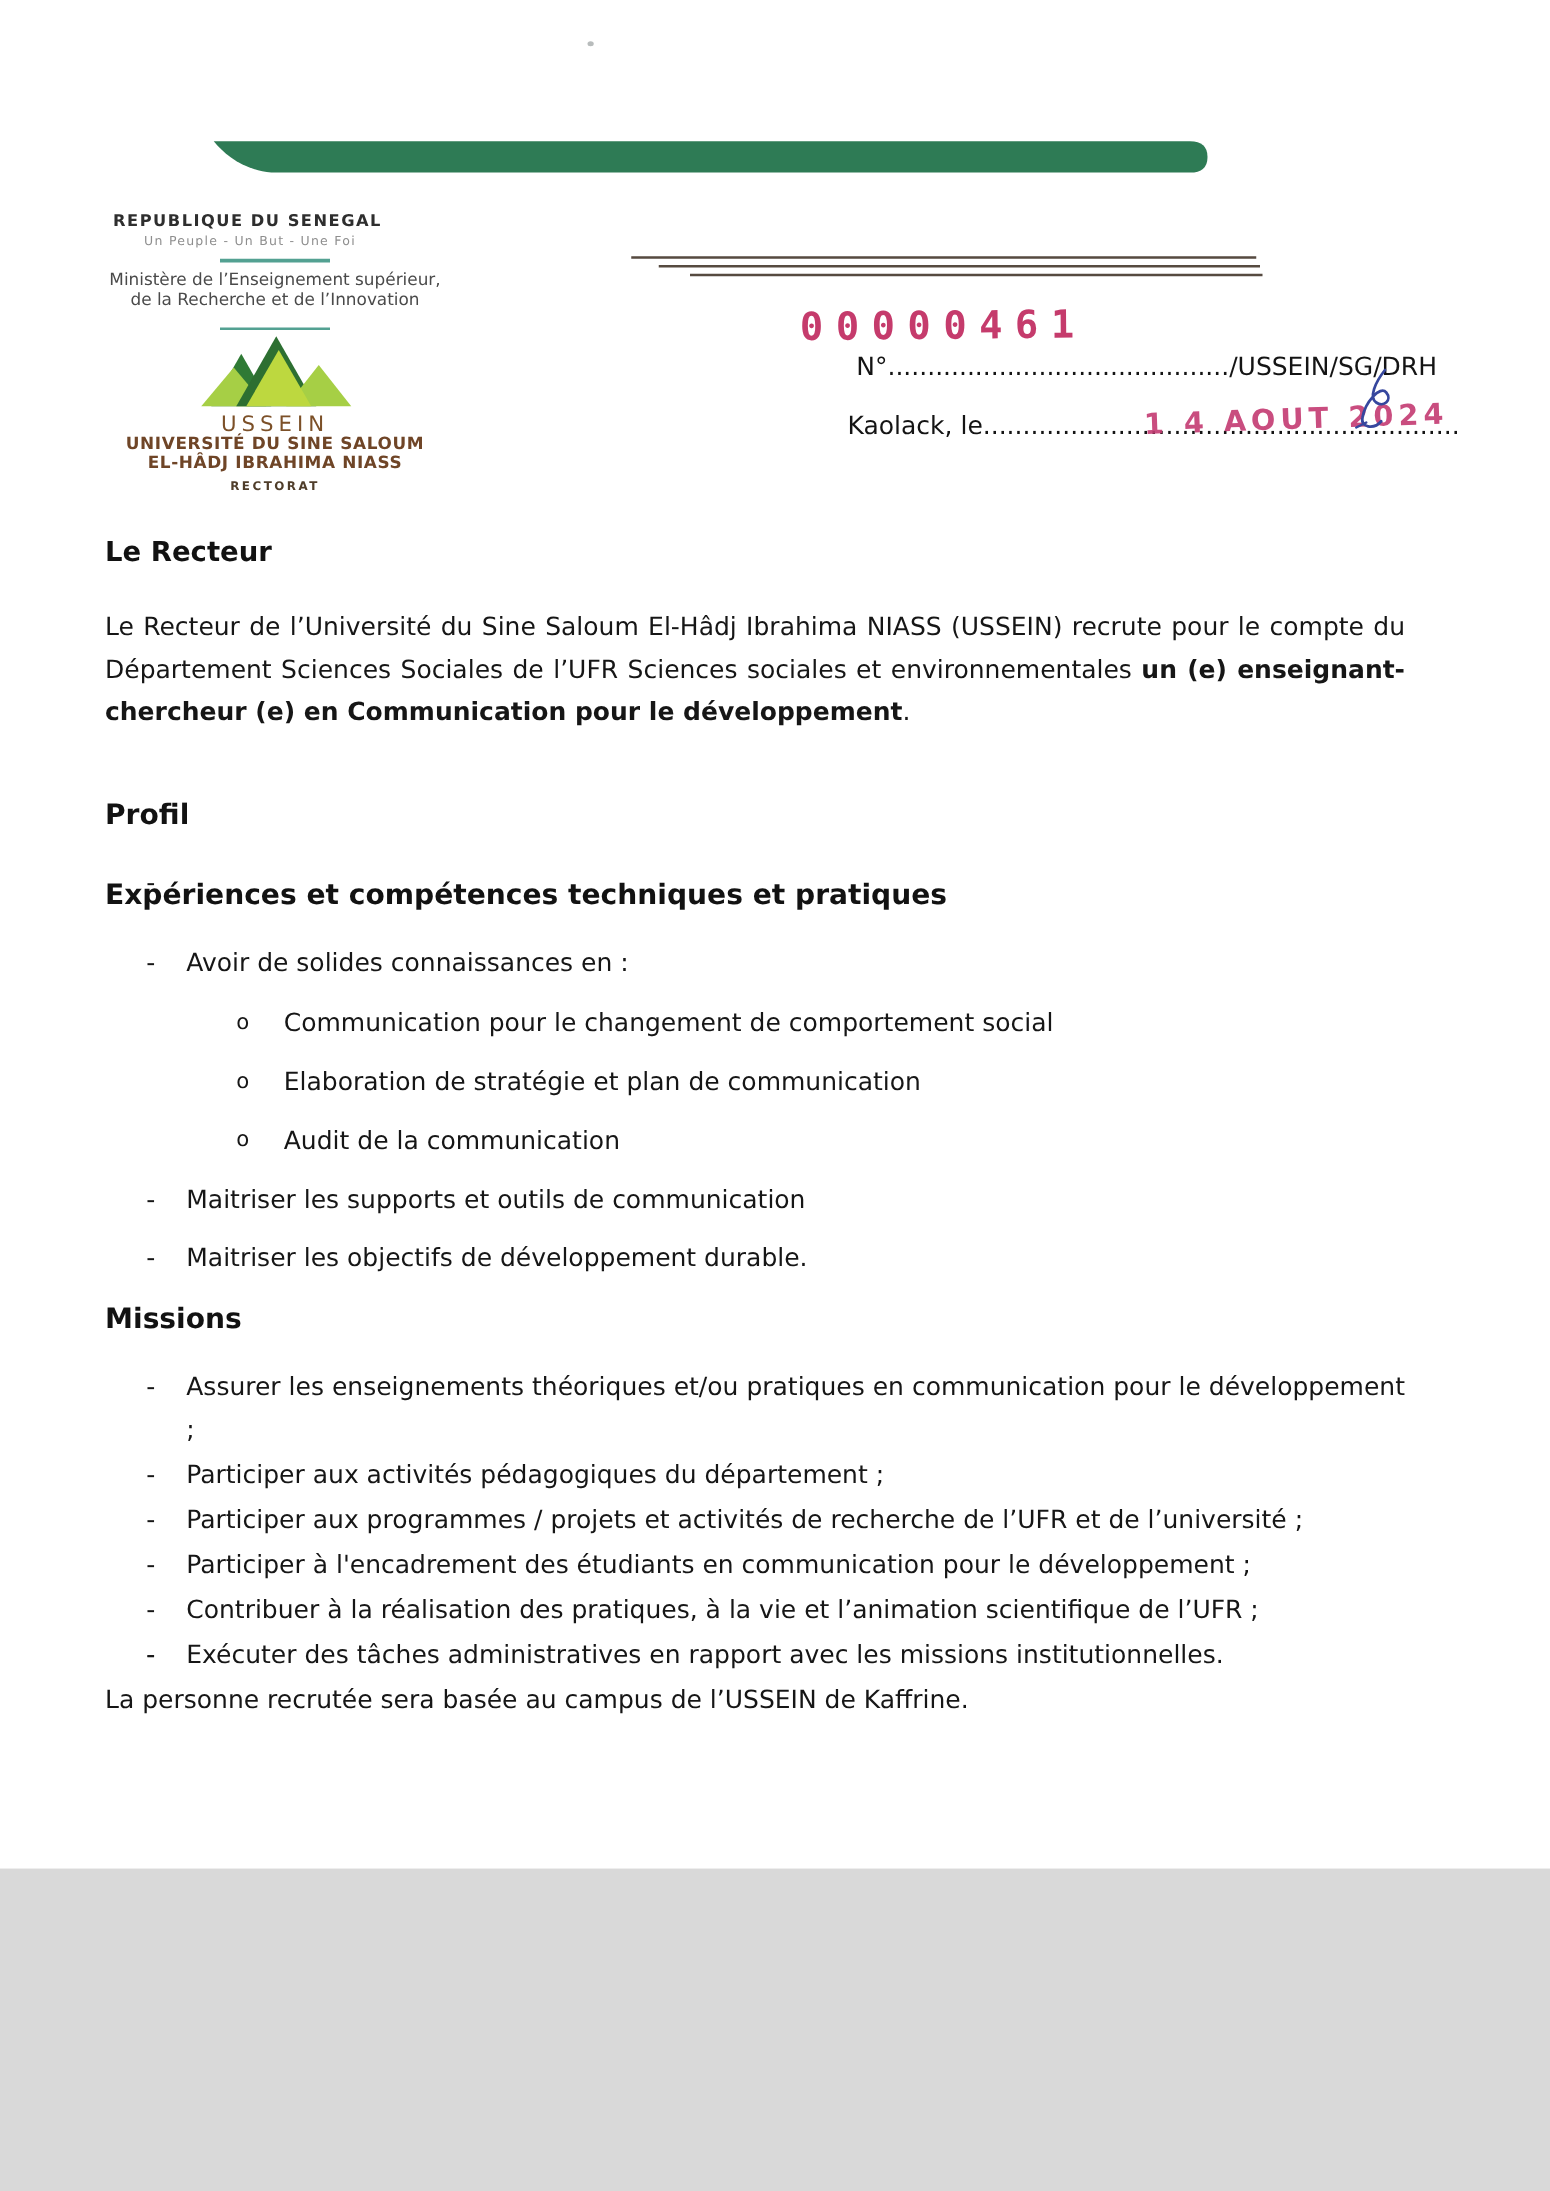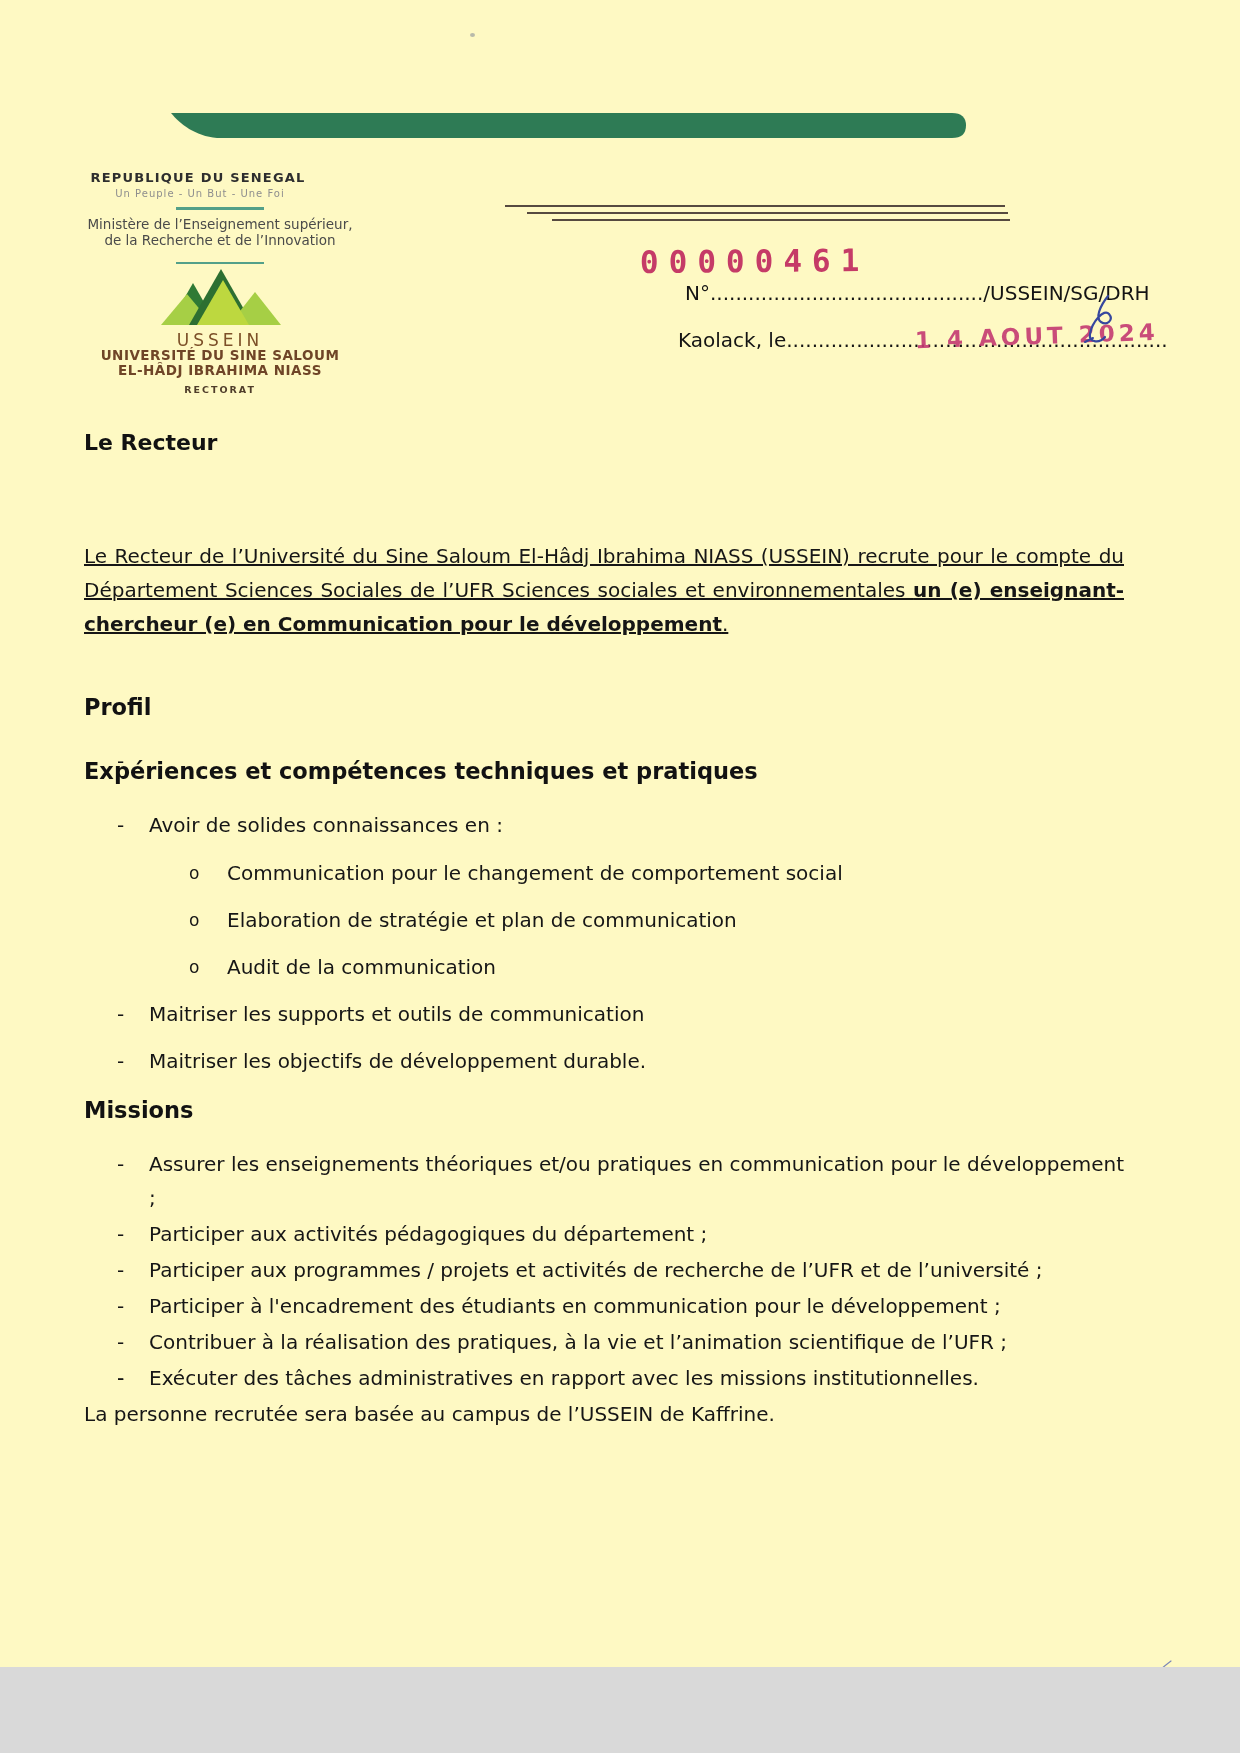--- a/index.html
+++ b/index.html
@@ -1,16 +1,16 @@
 <!DOCTYPE html>
 <html><head>
 <meta charset="utf-8">
 <style>
   html,body{margin:0;padding:0;background:#d9d9d9;}
-  .page{position:relative;width:1240px;height:1667px;margin:0 auto;background:#fef9c3;
+  .page{position:relative;width:1240px;height:1495px;margin:0 auto;background:#ffffff;
         font-family:"DejaVu Sans","Liberation Sans",sans-serif;color:#161616;overflow:hidden;}
 
   
   .top-dot{position:absolute;left:470px;top:33px;width:5px;height:4px;border-radius:50%;
            background:#9aa0a0;opacity:.7;}
 
   
   .banner{position:absolute;left:155px;top:112px;}
 
   
@@ -38,21 +38,21 @@
   .date-stamp{position:absolute;left:915px;top:323px;font-weight:bold;font-size:23px;letter-spacing:4px;
               color:#c43a72;opacity:.9;transform:rotate(-2deg);white-space:nowrap;}
   .paraph-top{position:absolute;left:1078px;top:293px;}
   .paraph-bottom{position:absolute;left:1085px;top:1652px;}
 
   
   .doc{position:absolute;left:84px;top:430px;width:1040px;font-size:20px;line-height:34px;}
   .recteur{font-size:22px;font-weight:bold;line-height:26px;color:#121212;}
   .title{margin:32px auto 0;width:940px;text-align:center;font-weight:bold;font-size:23px;
          line-height:41px;color:#121212;}
-  .intro{margin-top:83px;text-align:justify;text-decoration:underline;}
+  .intro{margin-top:28px;text-align:justify;}
   .b{font-weight:bold;}
   .sec{font-size:22.5px;line-height:30px;font-weight:bold;color:#121212;}
   .h-profil{margin-top:51px;}
   .h-exp{margin-top:34px;}
   .list{margin:0;}
   .list-profil{margin-top:22px;}
   .lead-list{margin-top:26px;}
   .sub-list{margin-top:21px;}
   .missions-list{margin-top:22px;}
   .li{position:relative;text-align:justify;}

